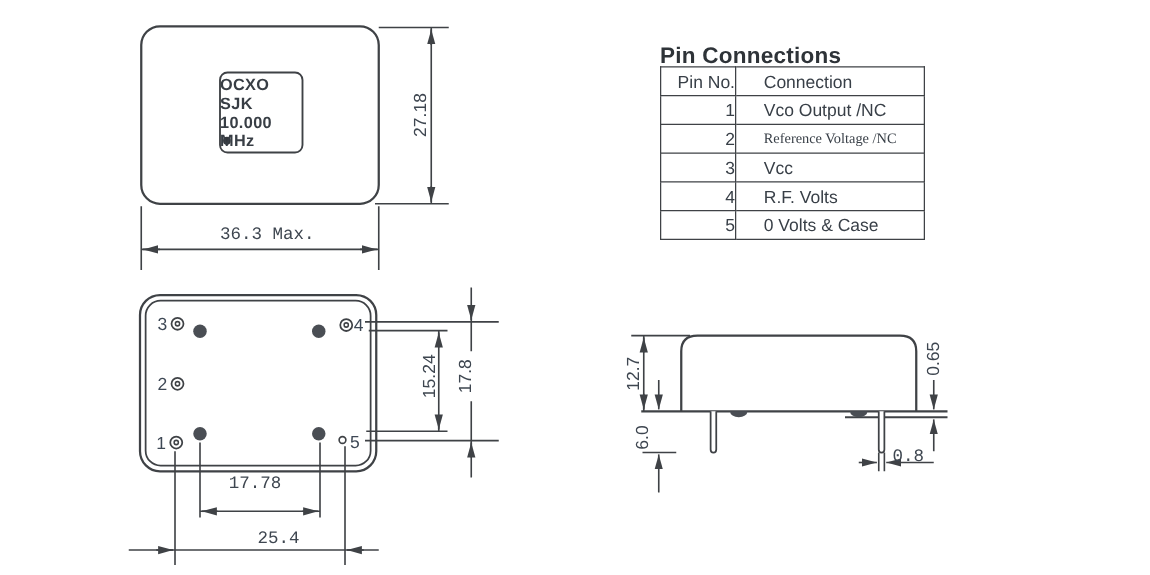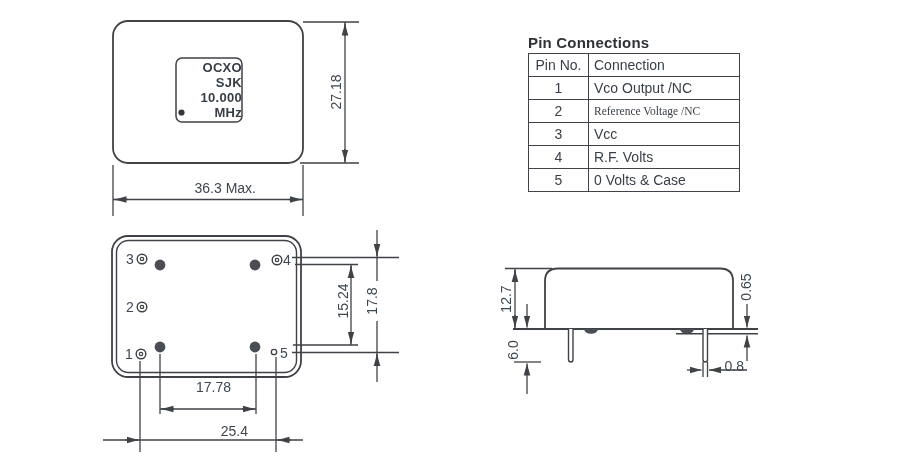--- a/index.html
+++ b/index.html
@@ -1,33 +1,33 @@
 <!DOCTYPE html>
 <html><head>
 <meta charset="utf-8">
 <style>
   html,body{margin:0;padding:0;background:#ffffff;}
   .canvas{position:relative;width:920px;height:460px;background:#ffffff;overflow:hidden;
           font-family:"Liberation Sans", sans-serif;}
   .canvas svg{position:absolute;left:0;top:0;}
   .txt{position:absolute;white-space:nowrap;color:#3e4650;font-size:14px;line-height:16px;}
   .rot{transform:rotate(-90deg);text-align:center;height:16px;}
-  .dimh{text-align:right;height:16px;}
+  .dimh{text-align:left;height:16px;font-family:Liberation Mono, monospace;}
   .whitebg{background:#ffffff;padding:0 1px;}
   .pinlabel{position:absolute;color:#3e4855;font-size:14px;line-height:14px;}
   
   .modlabel{position:absolute;left:176px;top:60px;width:66px;color:#383e45;
-            font-size:13px;font-weight:bold;line-height:15px;text-align:right;letter-spacing:.3px;}
+            font-size:13px;font-weight:bold;line-height:15px;text-align:left;letter-spacing:.3px;}
   
-  .tbl-title{position:absolute;left:528px;top:34px;font-size:15px;font-weight:bold;color:#2e3338;letter-spacing:.2px;}
+  .tbl-title{position:absolute;left:528px;top:34px;font-size:18px;font-weight:bold;color:#2e3338;letter-spacing:.2px;}
   table.pins{position:absolute;left:528px;top:53px;border-collapse:collapse;width:212px;
              font-size:14px;color:#383f47;}
   table.pins td,table.pins th{border:1.5px solid #3f4246;height:22px;padding:0;font-weight:normal;}
-  table.pins .c1{width:59px;text-align:center;margin-left:30px;}
-  table.pins .c2{text-align:left;padding-left:5px;}
+  table.pins .c1{width:59px;text-align:right;margin-left:30px;}
+  table.pins .c2{text-align:left;padding-left:22px;}
   table.pins .small{font-size:11.5px;font-family:Liberation Serif, serif;}
 </style>
 </head>
 <body>
 
 <div class="canvas">
 
   <svg width="920" height="460" viewBox="0 0 920 460">
     <defs>
       <marker id="ah" markerWidth="13" markerHeight="9" refX="12" refY="4.5" orient="auto" markerUnits="userSpaceOnUse">

